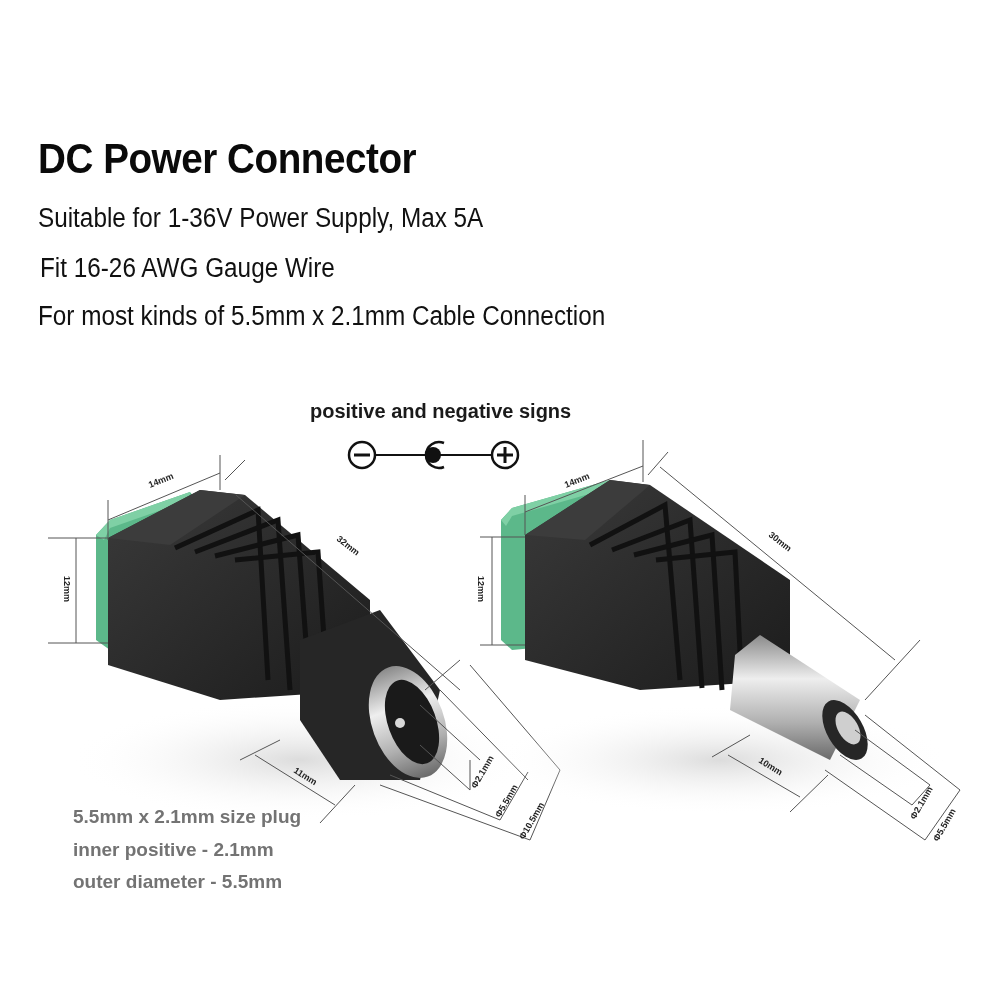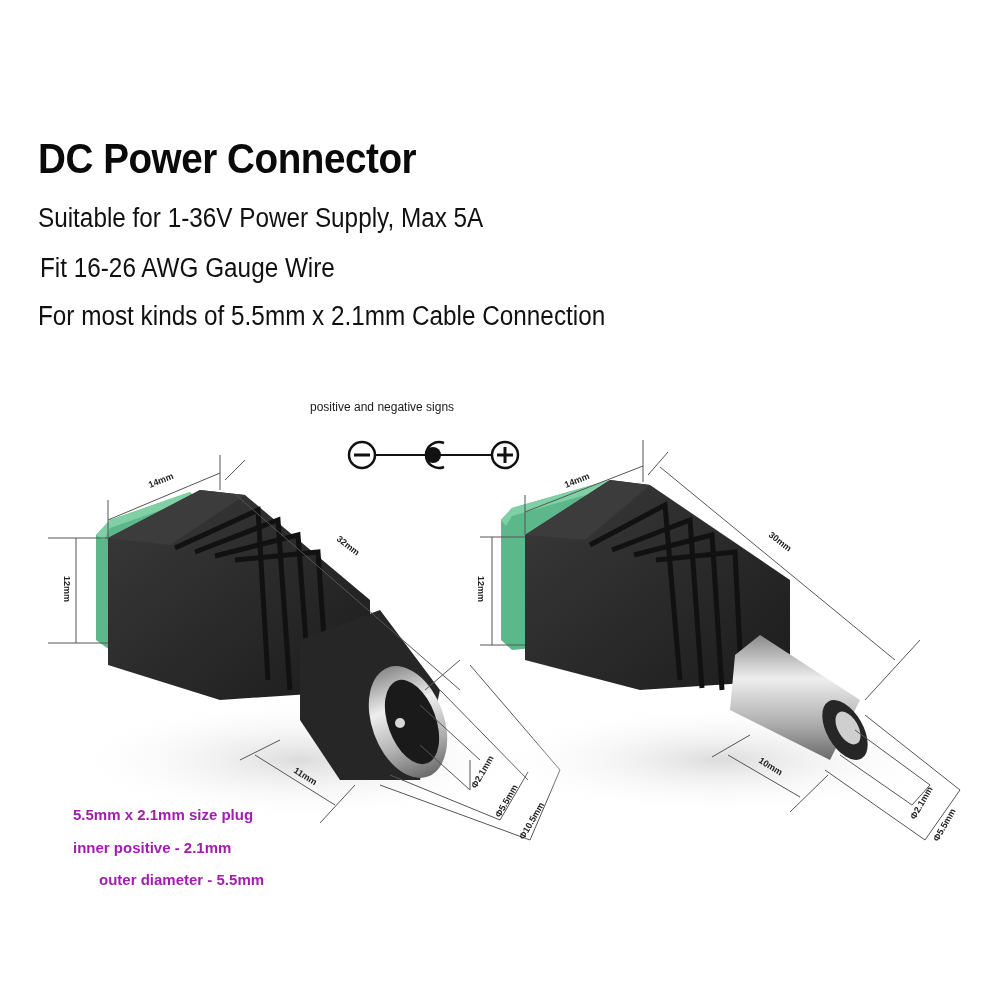--- a/index.html
+++ b/index.html
@@ -2,26 +2,26 @@
 <html><head>
   <meta charset="utf-8">
   <style>
     html, body { margin:0; padding:0; background:#ffffff; }
     body { width:1000px; height:1000px; position:relative; overflow:hidden; font-family:"Liberation Sans", sans-serif; color:#111; }
     .title { position:absolute; left:38px; top:135px; font-size:42px; font-weight:bold; letter-spacing:-0.5px; color:#0a0a0a; transform:scaleX(0.92); transform-origin:left top; }
     .spec { position:absolute; left:38px; font-size:27px; color:#111; transform:scaleX(0.9); transform-origin:left top; }
     .spec.s1 { top:203px; }
     .spec.s2 { top:253px; left:40px; }
     .spec.s3 { top:301px; }
-    .polarity-label { position:absolute; left:310px; top:400px; font-size:12px; font-weight:normal; color:#1a1a1a; }
+    .polarity-label { position:absolute; left:310px; top:400px; font-size:20px; font-weight:bold; color:#1a1a1a; }
     .polarity { position:absolute; left:340px; top:430px; }
-    .plug-info { position:absolute; left:73px; font-size:15px; font-weight:bold; color:#a21caf; }
+    .plug-info { position:absolute; left:73px; font-size:19px; font-weight:bold; color:#737373; }
     .plug-info.p1 { top:806px; }
     .plug-info.p2 { top:839px; }
-    .plug-info.p3 { top:871px;margin-left:26px; }
+    .plug-info.p3 { top:871px; }
     .diagram { position:absolute; left:0; top:380px; }
     .dimtext { font-family:"Liberation Sans", sans-serif; font-size:9px; font-weight:bold; fill:#222; }
   </style>
 </head>
 <body>
 
 <div class="title">DC Power Connector</div>
 <div class="spec s1">Suitable for 1-36V Power Supply, Max 5A</div>
 <div class="spec s2">Fit 16-26 AWG Gauge Wire</div>
 <div class="spec s3">For most kinds of 5.5mm x 2.1mm Cable Connection</div>

